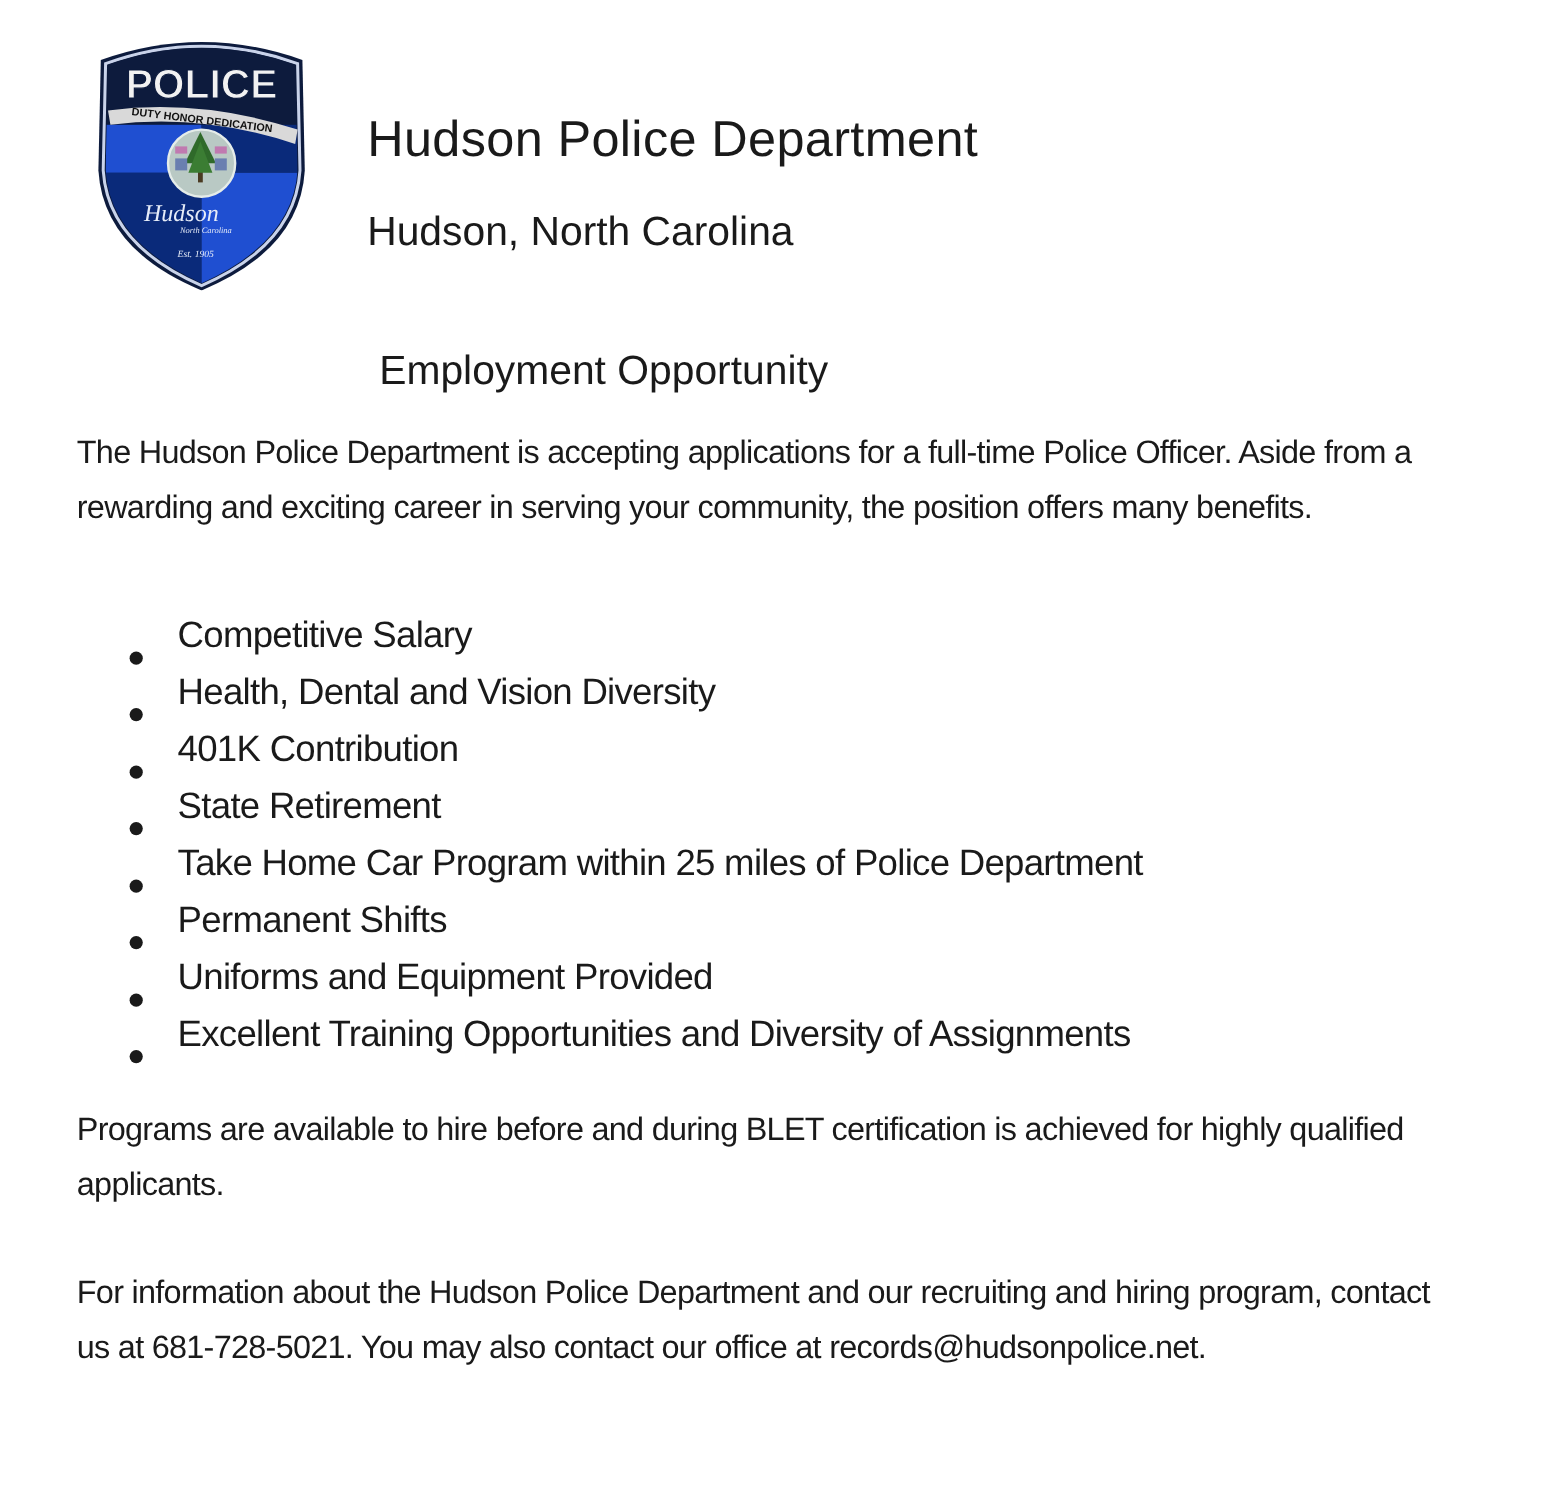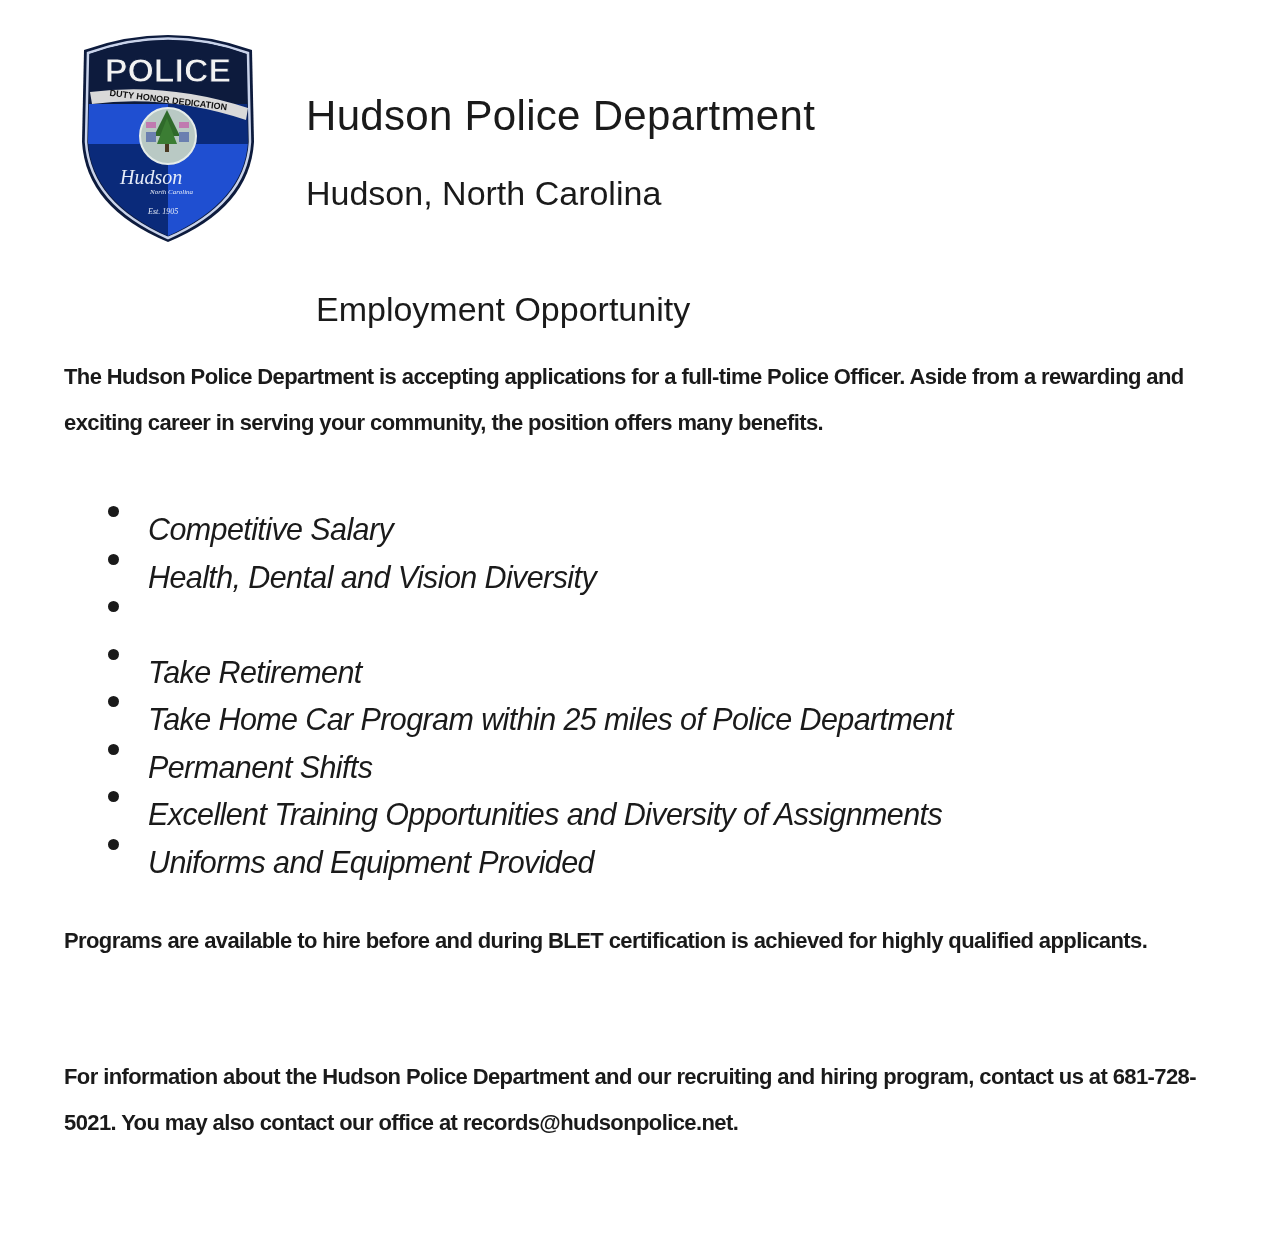--- a/index.html
+++ b/index.html
@@ -43,45 +43,43 @@
       left: 316px;
       top: 257px;
       font-size: 34px;
       white-space: nowrap;
       margin-top: 33px;
     }
     .paragraph {
       position: absolute;
       left: 64px;
       width: 1150px;
-      font-size: 22px;
+      font-size: 27px;
       line-height: 46px;
       letter-spacing: -0.6px;
-      font-weight: bold;
     }
     .p-intro { top: 354px; }
     .p-programs { top: 918px; }
     .p-contact { top: 1054px; }
     .benefits {
       position: absolute;
       left: 104px;
       top: 506px;
       margin: 0;
       padding: 0;
       list-style: none;
       font-size: 30.5px;
       letter-spacing: -0.6px;
     }
     .benefit {
       height: 47.5px;
       line-height: 47.5px;
       display: flex;
-      align-items: flex-start;
+      align-items: flex-end;
       white-space: nowrap;
-      font-style: italic;
     }
     .bullet {
       width: 11px;
       height: 11px;
       border-radius: 50%;
       background: #1a1a1a;
       margin-left: 4px;
       margin-right: 29px;
       flex: 0 0 auto;
     }
@@ -139,38 +137,39 @@
   <li class="benefit">
       <span class="bullet"></span>
       <span>Competitive Salary</span>
     </li>
   <li class="benefit">
       <span class="bullet"></span>
       <span>Health, Dental and Vision Diversity</span>
     </li>
   <li class="benefit">
       <span class="bullet"></span>
+      <span>401K Contribution</span>
     </li>
   <li class="benefit">
       <span class="bullet"></span>
-      <span>Take Retirement</span>
+      <span>State Retirement</span>
     </li>
   <li class="benefit">
       <span class="bullet"></span>
       <span>Take Home Car Program within 25 miles of Police Department</span>
     </li>
   <li class="benefit">
       <span class="bullet"></span>
       <span>Permanent Shifts</span>
     </li>
   <li class="benefit">
       <span class="bullet"></span>
-      <span>Excellent Training Opportunities and Diversity of Assignments</span>
+      <span>Uniforms and Equipment Provided</span>
     </li>
   <li class="benefit">
       <span class="bullet"></span>
-      <span>Uniforms and Equipment Provided</span>
+      <span>Excellent Training Opportunities and Diversity of Assignments</span>
     </li>
 </ul>
 
 <div class="paragraph p-programs">Programs are available to hire before and during BLET certification is achieved for highly qualified applicants.</div>
 
 <div class="paragraph p-contact"><span>For information about the Hudson Police Department and our recruiting and hiring program, contact us at </span><span>681-728-5021</span><span>.  You may also contact our office at </span><span>records@hudsonpolice.net</span><span>.</span></div>
 
 </body></html>

